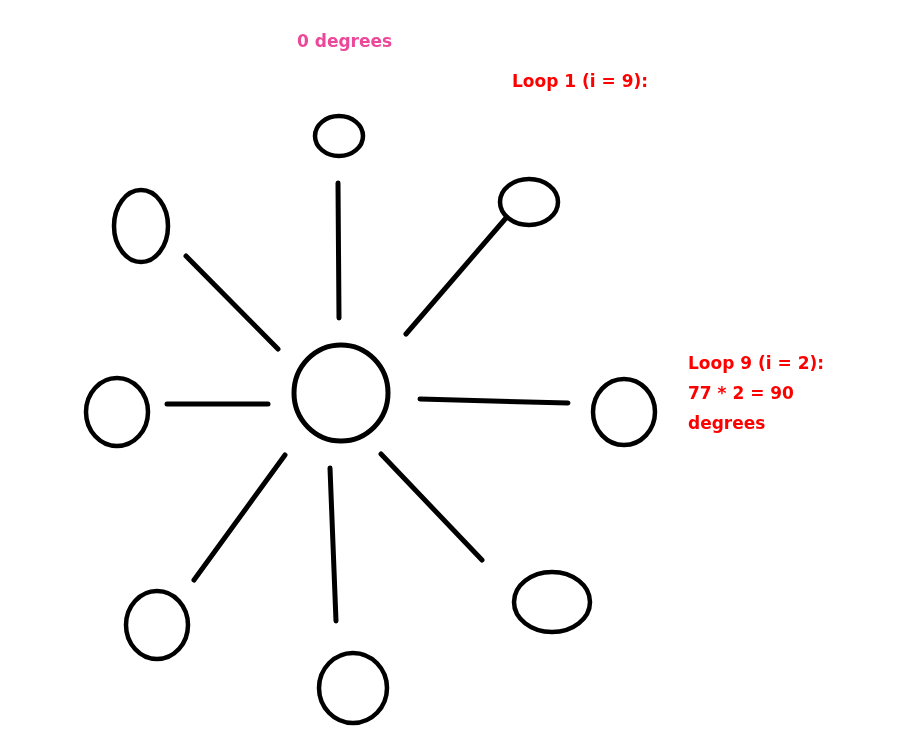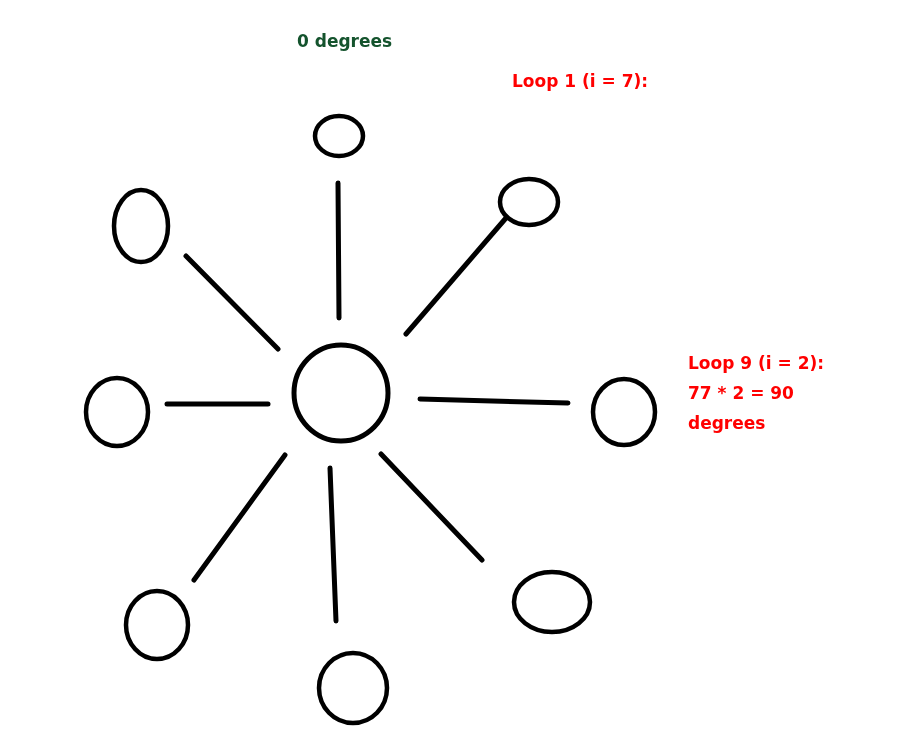--- a/index.html
+++ b/index.html
@@ -35,25 +35,25 @@
       <ellipse cx="624" cy="412" rx="31" ry="33"></ellipse>
       <ellipse cx="552" cy="602" rx="38" ry="30"></ellipse>
       <ellipse cx="353" cy="688" rx="34" ry="35"></ellipse>
       <ellipse cx="157" cy="625" rx="31" ry="34"></ellipse>
       <ellipse cx="117" cy="412" rx="31" ry="34"></ellipse>
       <ellipse cx="141" cy="226" rx="27" ry="36"></ellipse>
     </g>
   <ellipse id="center-node" stroke="#000" stroke-width="5" fill="#fff" cx="341" cy="393" rx="47" ry="48"></ellipse>
 </svg>
 
-<div class="label" id="ann-zero" style="left: 297px; top: 26px; color: #14532d;">
+<div class="label" id="ann-zero" style="left: 297px; top: 26px; color: #ec4899;">
   <div>0 degrees</div>
 </div>
 
 <div class="label" id="ann-loop1" style="left: 512px; top: 66px; color: rgb(255, 0, 0);">
-  <div>Loop 1 (i = 7):</div>
+  <div>Loop 1 (i = 9):</div>
 </div>
 
 <div class="label" id="ann-loop2" style="left: 688px; top: 348px; color: rgb(255, 0, 0);">
   <div>Loop 9 (i = 2):</div>
   <div>77 * 2 = 90</div>
   <div>degrees</div>
 </div>
 
 </body></html>

